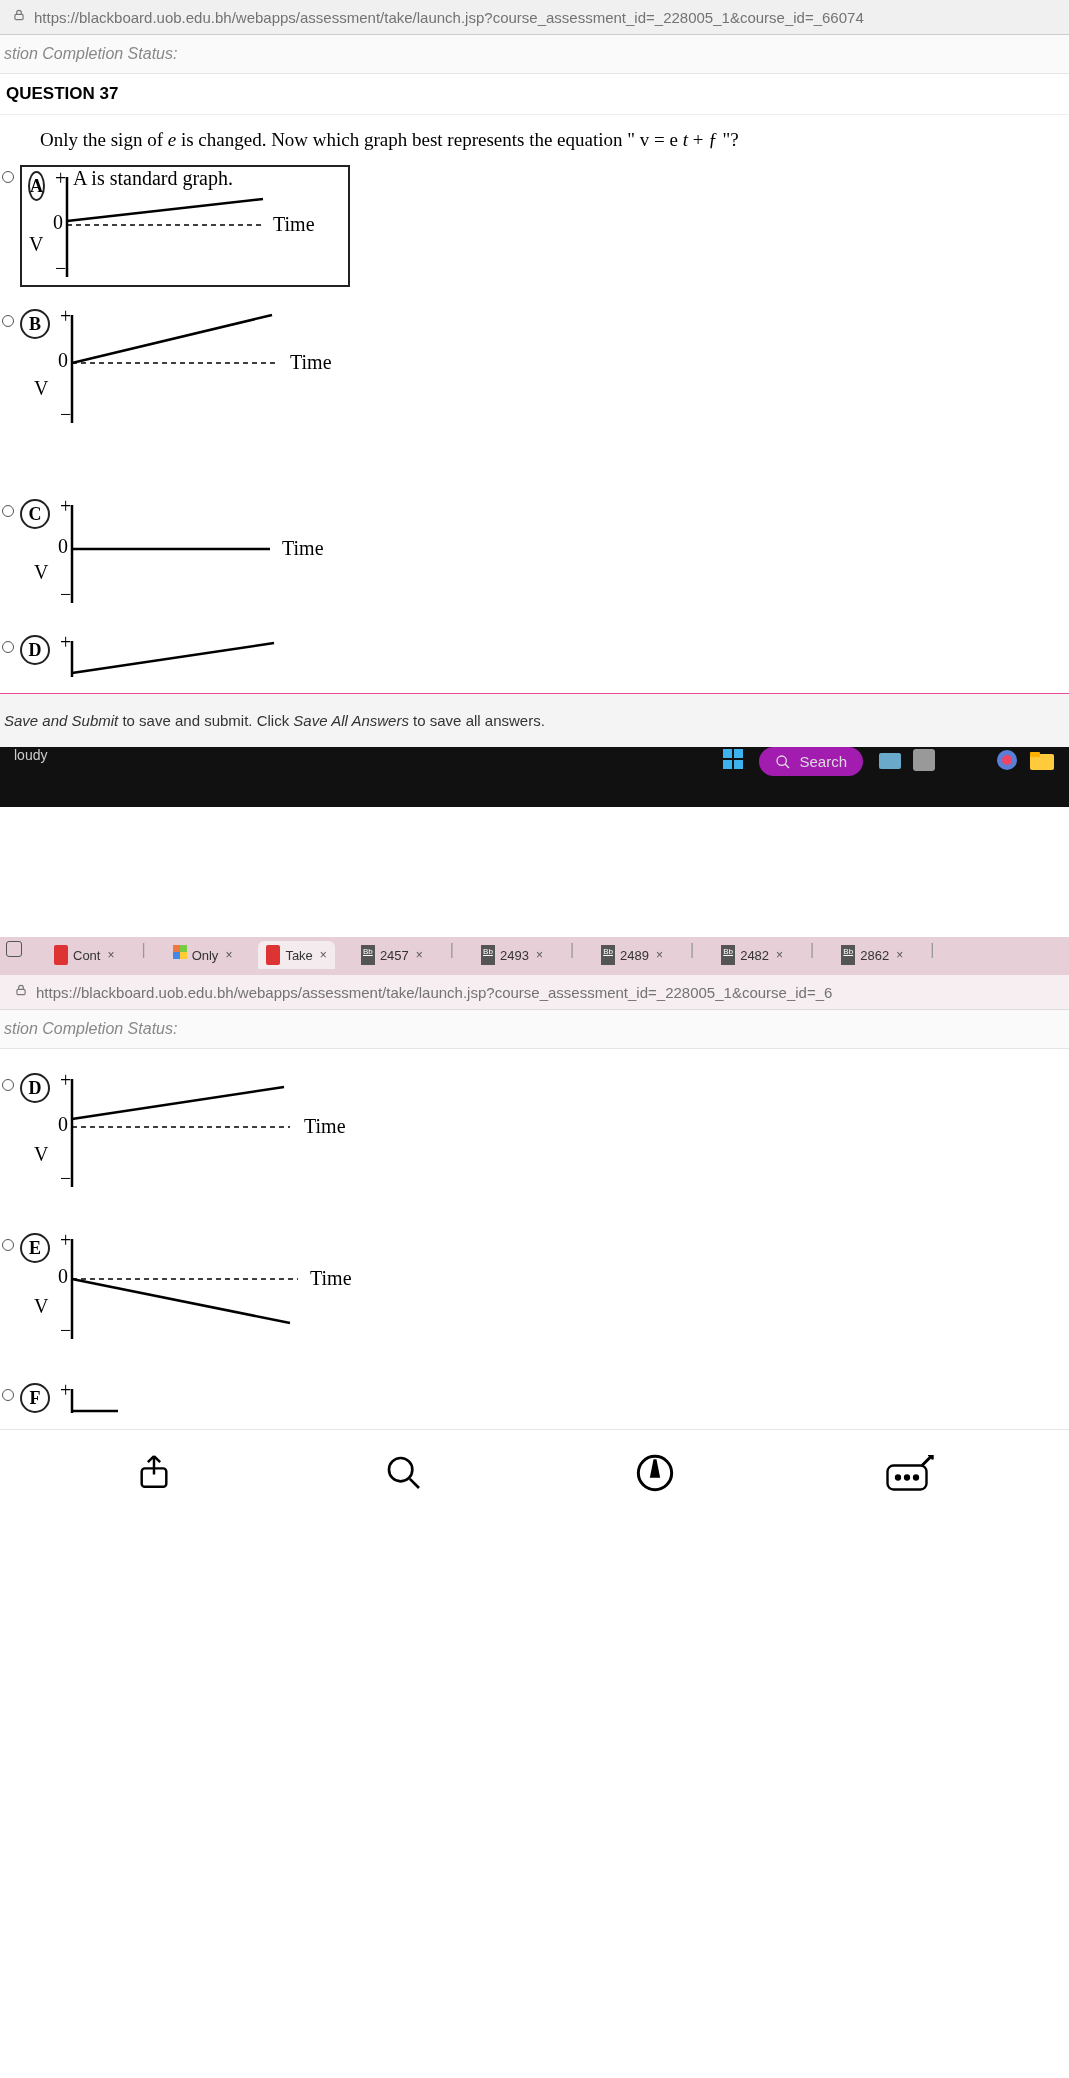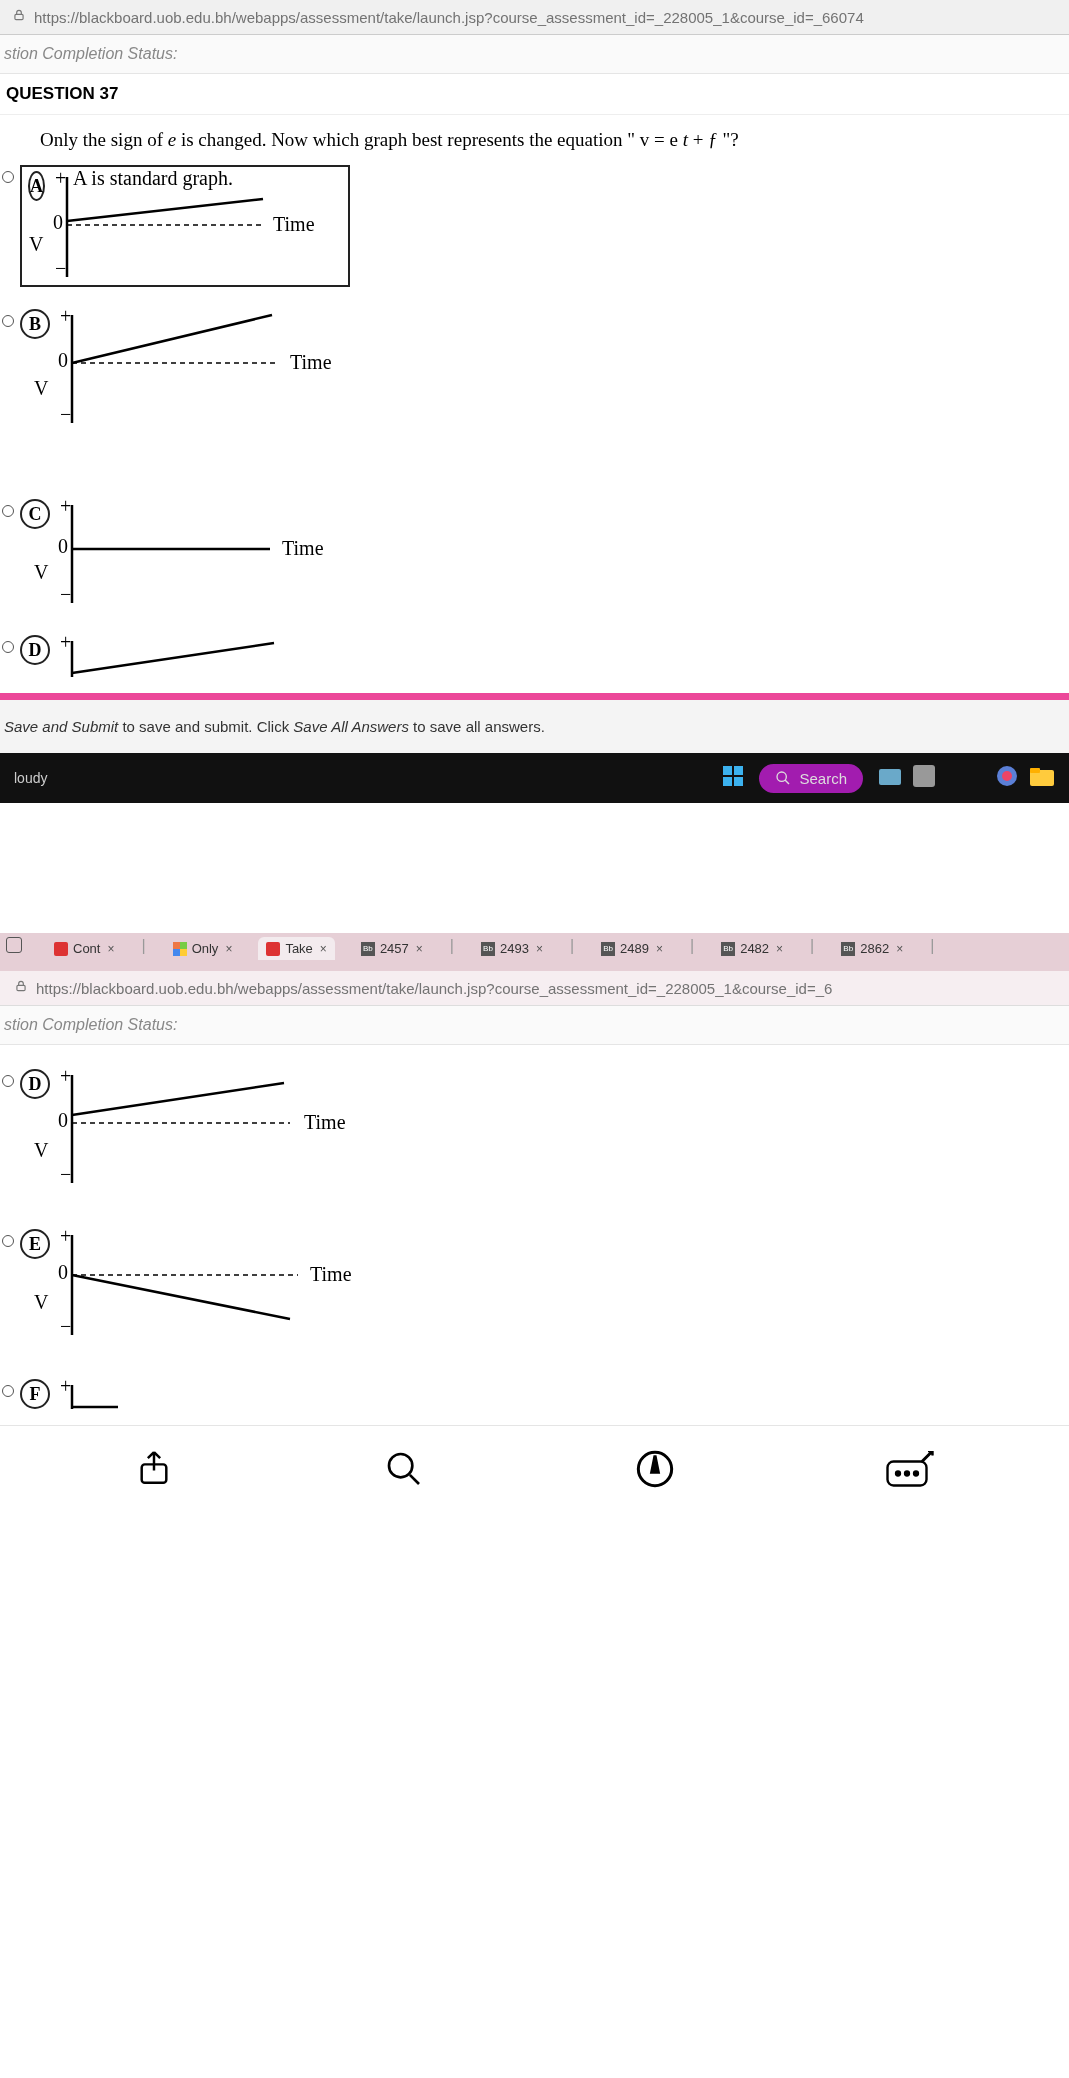--- a/index.html
+++ b/index.html
@@ -20,36 +20,36 @@
   .option-row { position: relative; margin-bottom: 12px; }
   .radio { position: absolute; left: 0; top: 6px; width: 12px; height: 12px; border: 1.5px solid #555; border-radius: 50%; background:#fff;}
   
   .graph-box { margin-left: 18px; position: relative; }
   .boxed { border: 2px solid #222; padding: 4px 6px 4px 6px; width: 330px; }
   
   .opt-label { display:inline-flex; align-items:center; justify-content:center; width: 30px; height: 30px; border: 2px solid #222; border-radius: 50%; font-weight: bold; font-size: 18px; font-family: Georgia, serif;}
   
   .annot { font-family: Georgia, 'Times New Roman', serif; font-size: 20px; }
   
-  .footer-hint { padding: 18px 4px; font-size: 15px; color: #333; background: #f4f4f4; border-top:7px solid #ec4899;}
+  .footer-hint { padding: 18px 4px; font-size: 15px; color: #333; background: #f4f4f4; border-top:1px solid #ec4899;}
   .footer-hint em { font-style: italic; }
   
-  .taskbar { background: #111; height: 50px; display: flex; align-items: center; padding: 0 14px; gap: 14px; }
+  .taskbar { background: #111; height: 60px; display: flex; align-items: flex-start; padding: 0 14px; gap: 14px; }
   .weather { color: #ccc; font-size: 14px; }
   .spacer { flex: 1; }
   .win-icon svg { width: 24px; height: 24px; }
   .search-pill { display:flex; align-items:center; gap:8px; background:#a21caf; border-radius: 20px; padding: 6px 16px; color:#ddd; font-size:15px;}
   .tray { display:flex; gap:10px; align-items:center;}
   
   .gap { height: 130px; background:#fff; }
   
   .tab-strip { background: #e6cfd6; display:flex; align-items:flex-start; padding: 4px 6px; gap:18px; height:38px; overflow:hidden;}
   .tab { display:flex; align-items:center; gap:5px; padding: 4px 8px; font-size: 13px; color:#333; border-radius: 6px 6px 0 0; white-space:nowrap;}
   .tab.active { background: #f3ebee; }
-  .tab .fav { width:14px;height:14px; display:inline-block;}
+  .tab .fav { width:14px;height:20px; display:inline-block;text-decoration:underline;}
   .tab .close { font-size: 12px; color:#555; margin-left:2px;}
   .tab-sep { color:#999; font-size:16px; margin:0 1px;}
   .window-ctrl { width:16px;height:16px; border:1.5px solid #555; border-radius:3px; margin-right:6px;}
   
   .url-bar2 { background: #f6eef1; border-bottom: 1px solid #ddd; padding: 8px 14px; display:flex; align-items:center; gap:8px;}
   
   .bottom-toolbar { position: relative; height: 90px; border-top:1px solid #e5e5e5; display:flex; align-items:center; justify-content:space-around; padding: 0 30px;}
   
   .graph-svg { display:block; }
   .time-label { font-family: Georgia, serif; font-size: 20px; }

